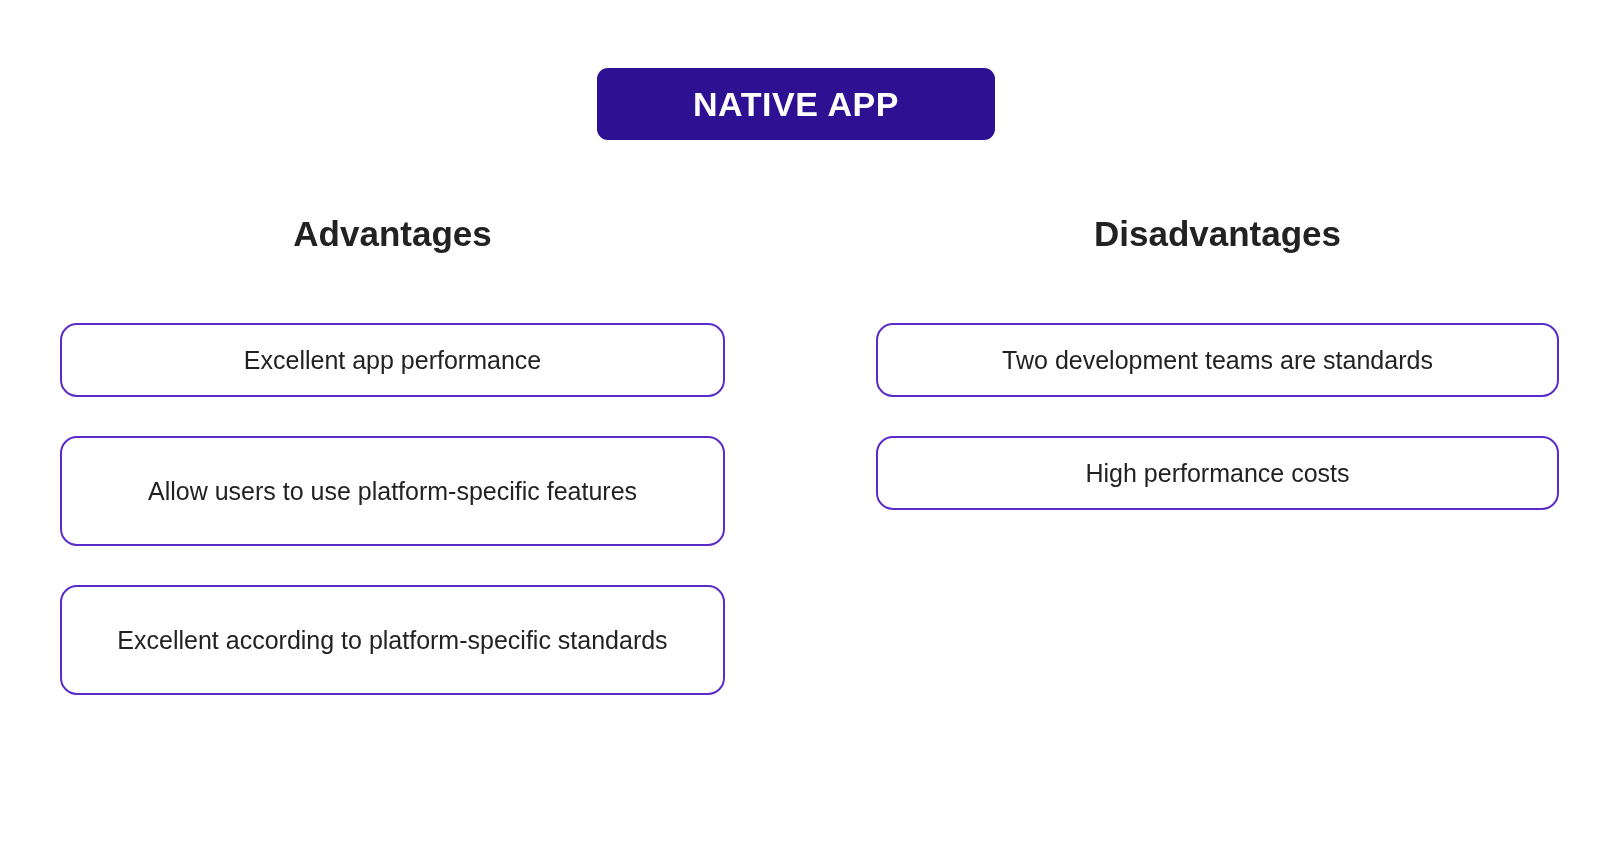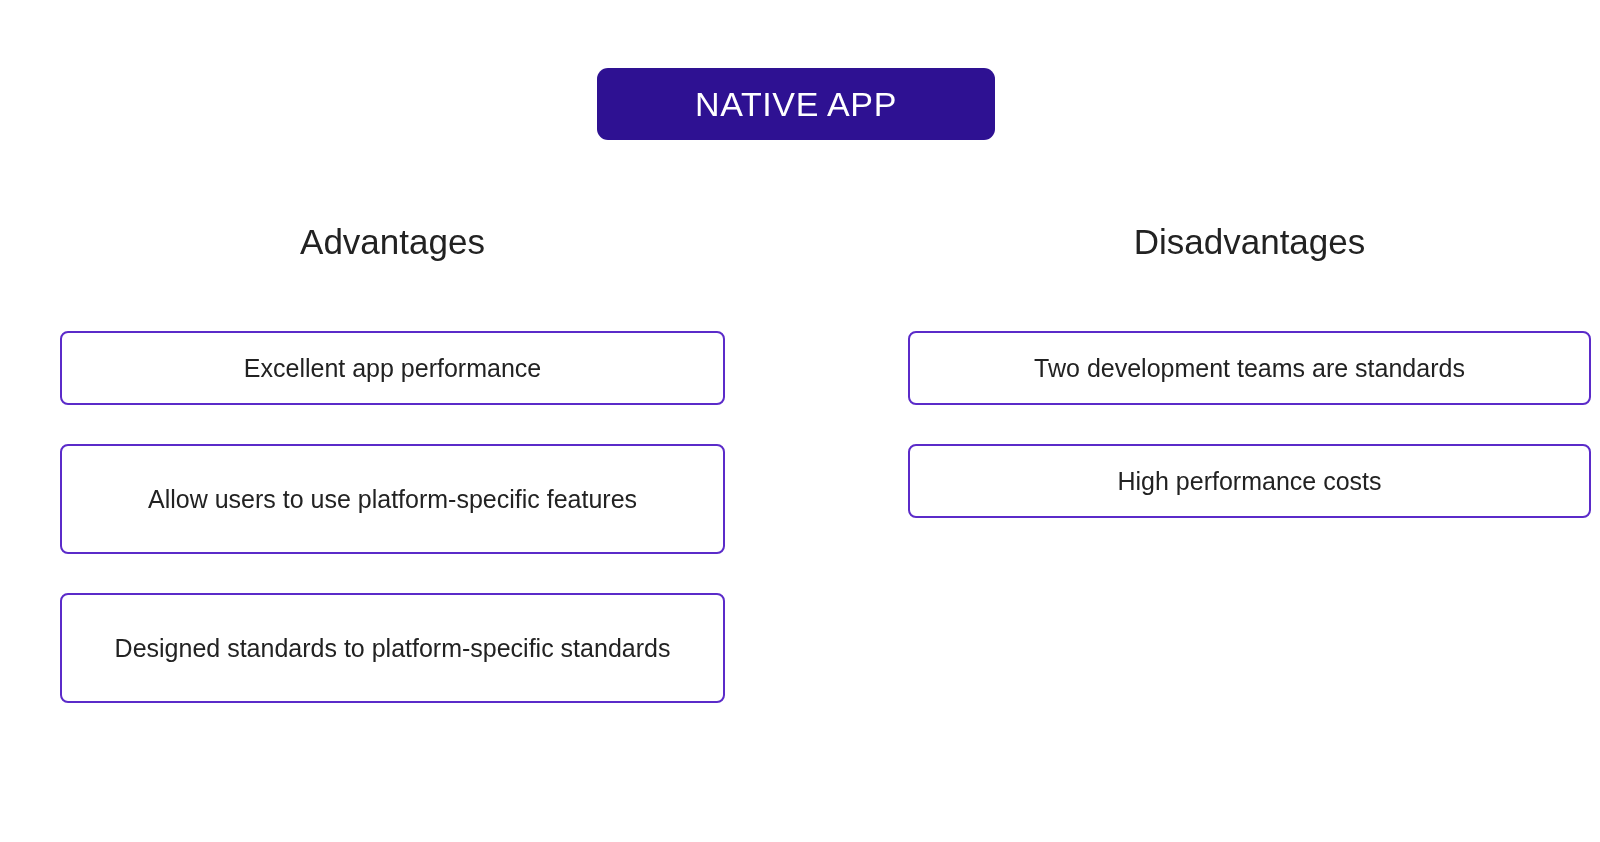--- a/index.html
+++ b/index.html
@@ -33,68 +33,68 @@
     background: #2E1192;
     border-radius: 11px;
     display: flex;
     align-items: center;
     justify-content: center;
     box-sizing: border-box;
   }
   .title-pill-label {
     color: #ffffff;
     font-size: 34px;
-    font-weight: normal;
+    font-weight: bold;
     letter-spacing: 0.6px;
     line-height: 1;
     text-align: center;
     white-space: nowrap;
   }
 
   
   .column {
     position: absolute;
     top: 210px;
   }
   .column-advantages {
     left: 60px;
     width: 665px;
   }
   .column-disadvantages {
-    left: 908px;
+    left: 876px;
     width: 683px;
   }
 
   .column-heading {
     font-size: 35px;
-    font-weight: normal;
+    font-weight: bold;
     color: #222222;
     text-align: right;
     line-height: 1.1;
-    margin: 8px;
+    margin: 0;
     height: 48px;
     display: flex;
     align-items: center;
     justify-content: center;
     white-space: nowrap;
   }
 
   .card-stack {
     margin-top: 65px;
     display: flex;
     flex-direction: column;
   }
 
   
   .card {
     box-sizing: border-box;
     width: 100%;
     background: #ffffff;
     border: 2px solid #5B2BC9;
-    border-radius: 8px;
+    border-radius: 17px;
     display: flex;
     align-items: center;
     justify-content: center;
     padding: 14px 26px;
     margin-bottom: 39px;
   }
   .card-single { min-height: 74px; }
   .card-double { min-height: 110px; }
 
   .card-text {
@@ -118,21 +118,21 @@
   <div class="column column-advantages">
     <h2 class="column-heading">Advantages</h2>
     <div class="card-stack">
       <div class="card card-single">
         <span class="card-text">Excellent app performance</span>
       </div>
       <div class="card card-double">
         <span class="card-text">Allow users to use platform-specific features</span>
       </div>
       <div class="card card-double">
-        <span class="card-text">Designed standards to platform-specific standards</span>
+        <span class="card-text">Excellent according to platform-specific standards</span>
       </div>
     </div>
   </div>
 
   <div class="column column-disadvantages">
     <h2 class="column-heading">Disadvantages</h2>
     <div class="card-stack">
       <div class="card card-single">
         <span class="card-text">Two development teams are standards</span>
       </div>

